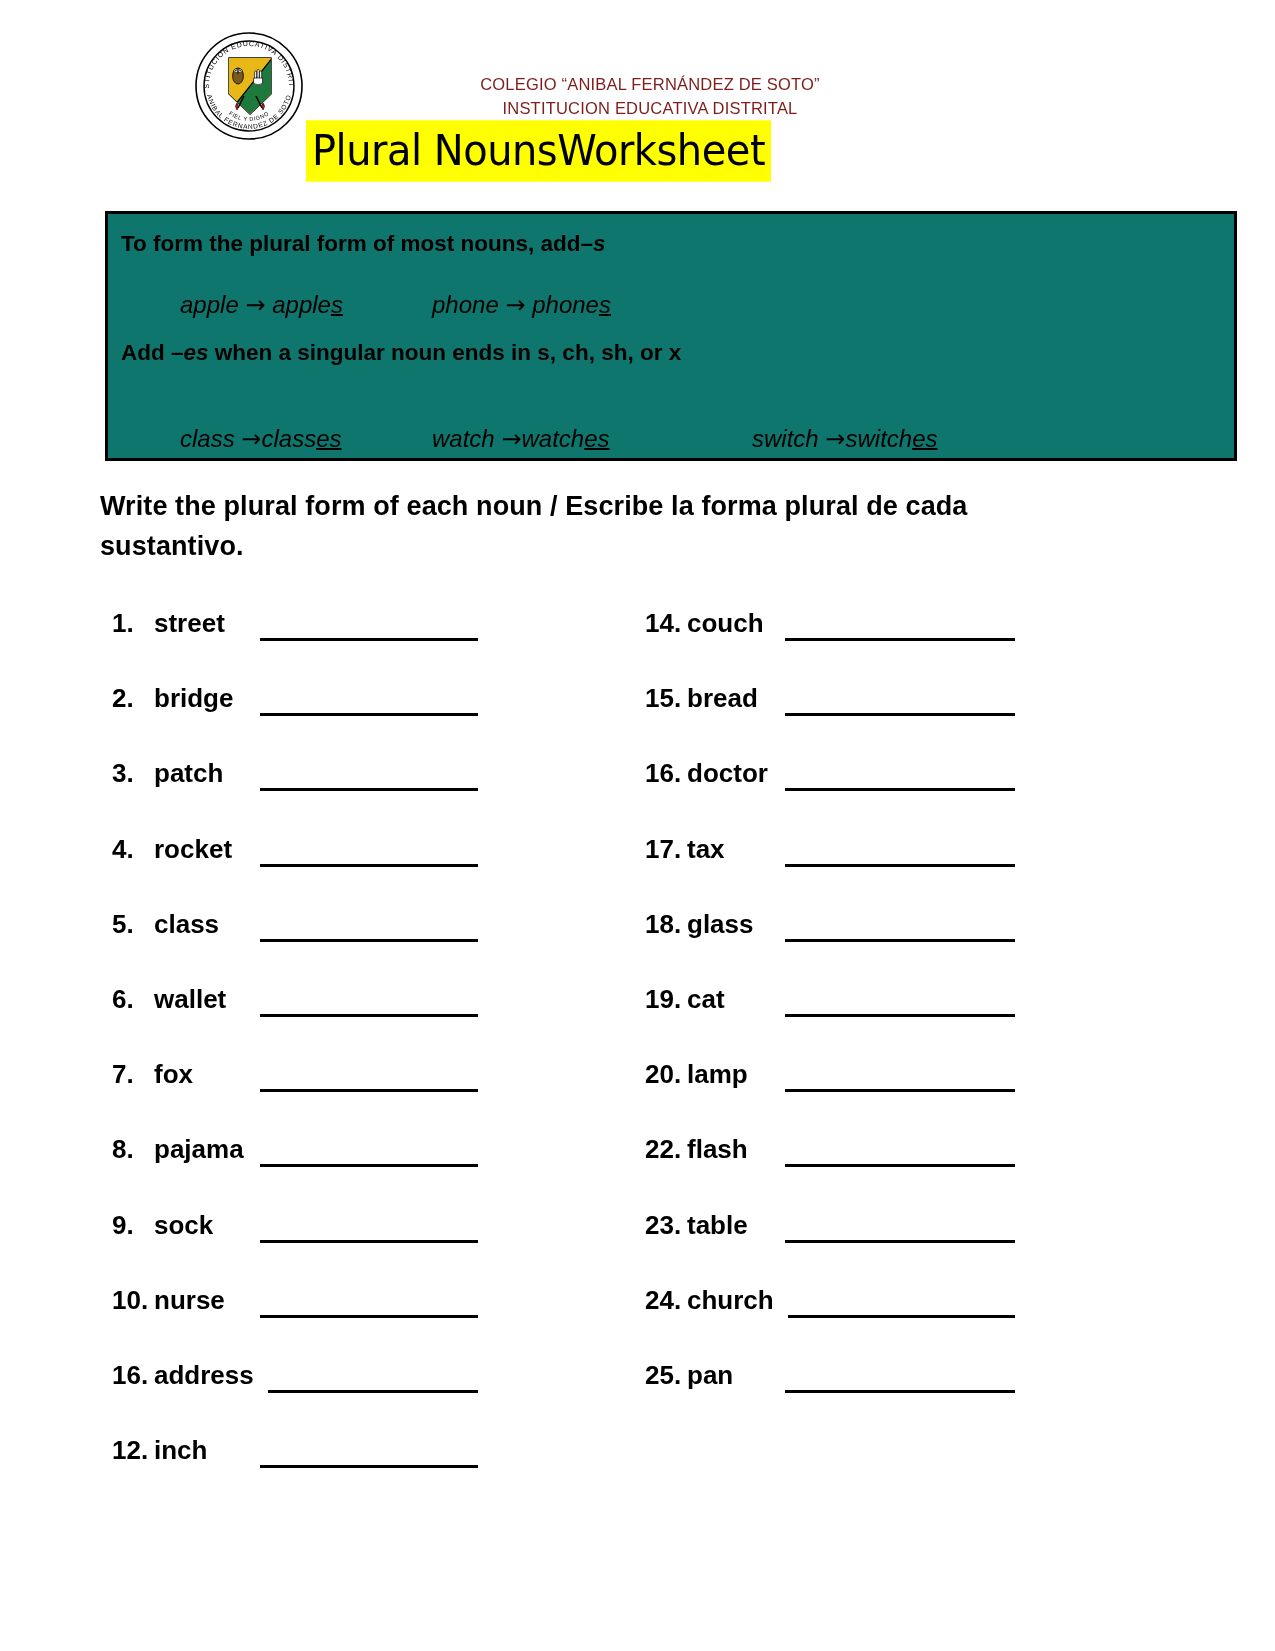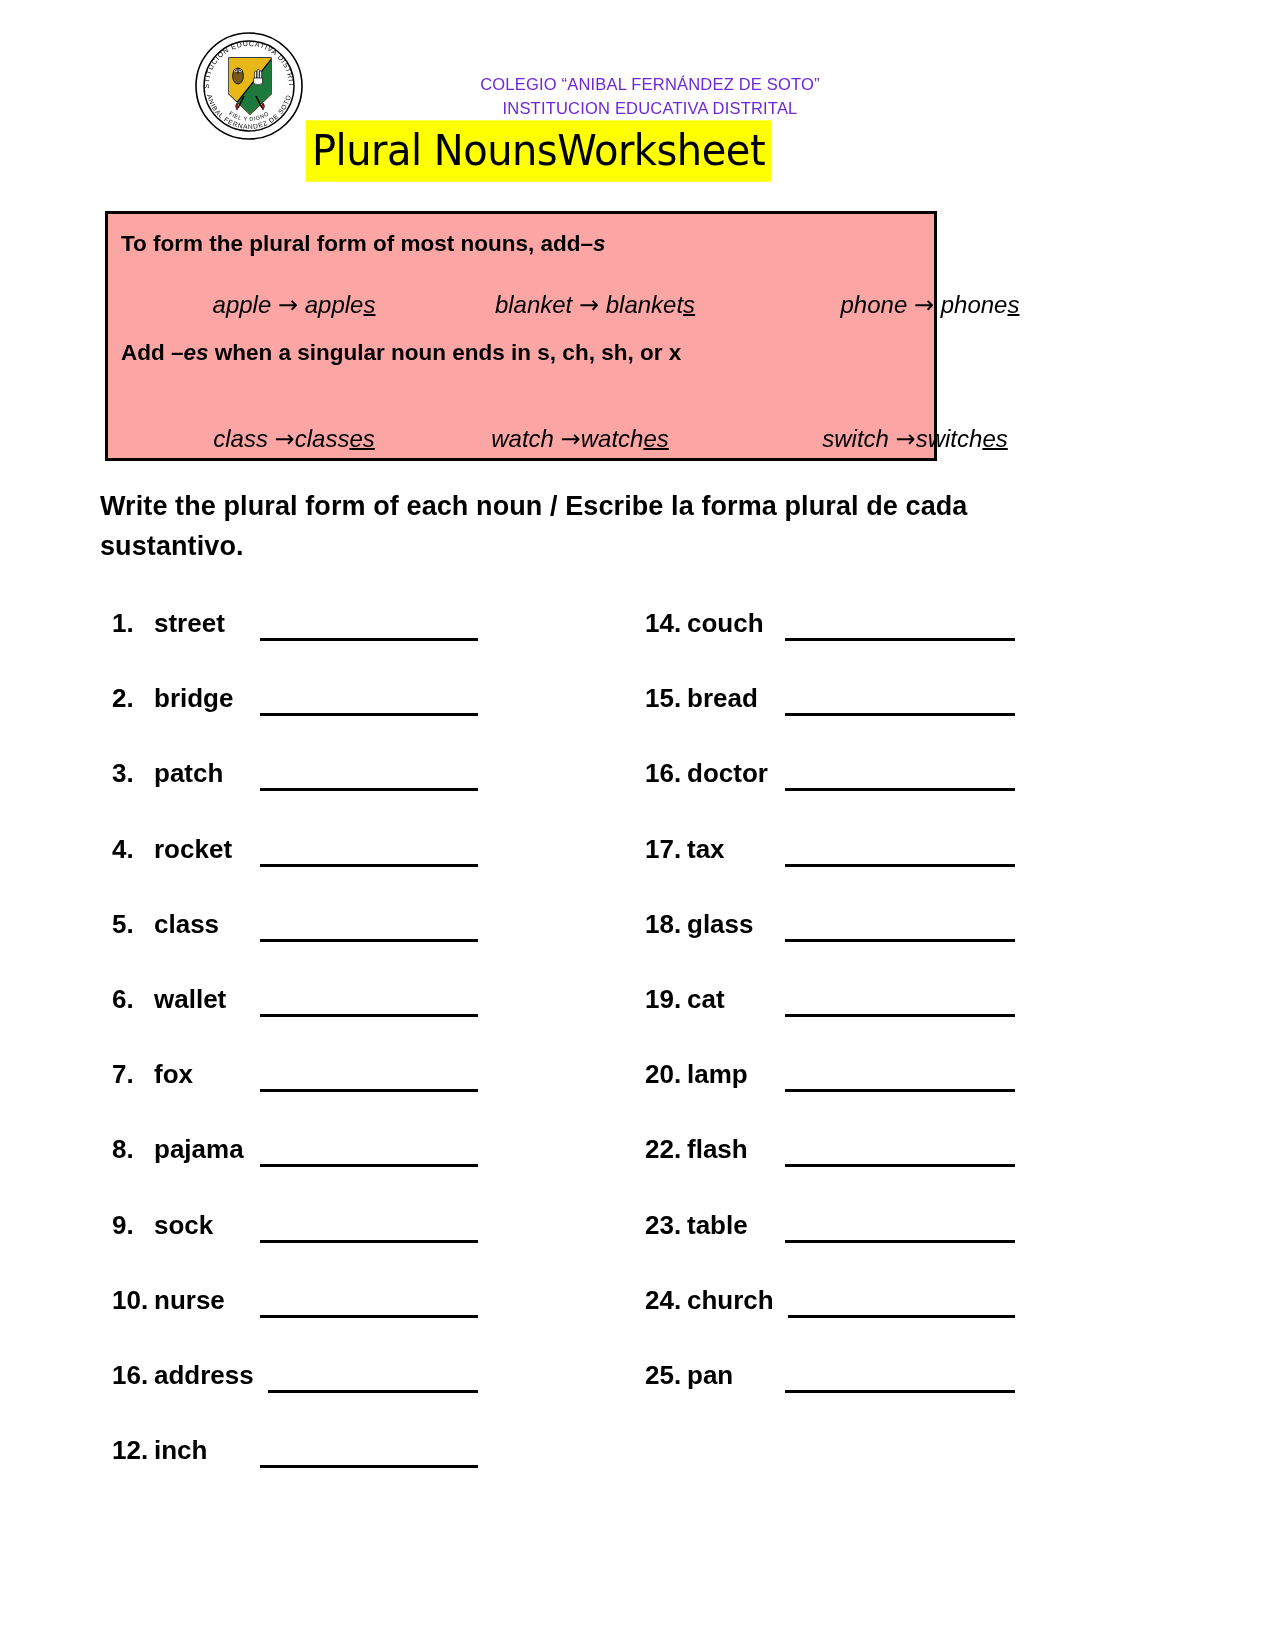--- a/index.html
+++ b/index.html
@@ -42,21 +42,21 @@
     left: 340px;
     top: 58px;
     width: 620px;
     text-align: center;
   }
   .school-line {
     font-family: "Liberation Sans", sans-serif;
     font-size: 16.5px;
     line-height: 24px;
     letter-spacing: 0.2px;
-    color: #6d28d9;
+    color: #7f1d1d;
     white-space: nowrap;
   }
 
   .title-wrap {
     position: absolute;
     left: 0;
     top: 122px;
     width: 1077px;
     text-align: center;
   }
@@ -70,25 +70,24 @@
     padding: 2px 6px 4px 6px;
     letter-spacing: -0.5px;
     transform: scaleY(1.06);
   }
 
   
   .rules-box {
     position: absolute;
     left: 105px;
     top: 211px;
-    width: 832px;
+    width: 1132px;
     height: 250px;
     border: 3px solid #000;
-    background: #fca5a5;
-    text-align: center;
+    background: #0f766e;
   }
   .rule-heading {
     font-family: "Liberation Sans", sans-serif;
     font-weight: bold;
     font-size: 22.5px;
     line-height: 26px;
     white-space: nowrap;
   }
   .rule-heading .suffix {
     font-style: italic;
@@ -257,25 +256,20 @@
     <div class="rule-heading rule-1-head">
       <span>To form  the plural form  of  most nouns,   add</span><span>–</span><span class="suffix">s</span>
     </div>
 
     <div class="examples ex-row-1" style="top:56px;">
       <div class="example ex-a">
         <span>apple</span>
         <span class="arrow">→</span>
         <span>apple</span><span class="u">s</span>
       </div>
-      <div class="example ex-b">
-        <span>blanket</span>
-        <span class="arrow">→</span>
-        <span>blanket</span><span class="u">s</span>
-      </div>
       <div class="example ex-c">
         <span>phone</span>
         <span class="arrow">→</span>
         <span>phone</span><span class="u">s</span>
       </div>
     </div>
 
     <div class="rule-heading rule-2-head">
       <span>Add</span>&nbsp;<span>–</span><span class="suffix">es</span>&nbsp;<span>when a singular noun ends in s, ch, sh, or x</span>
     </div>

